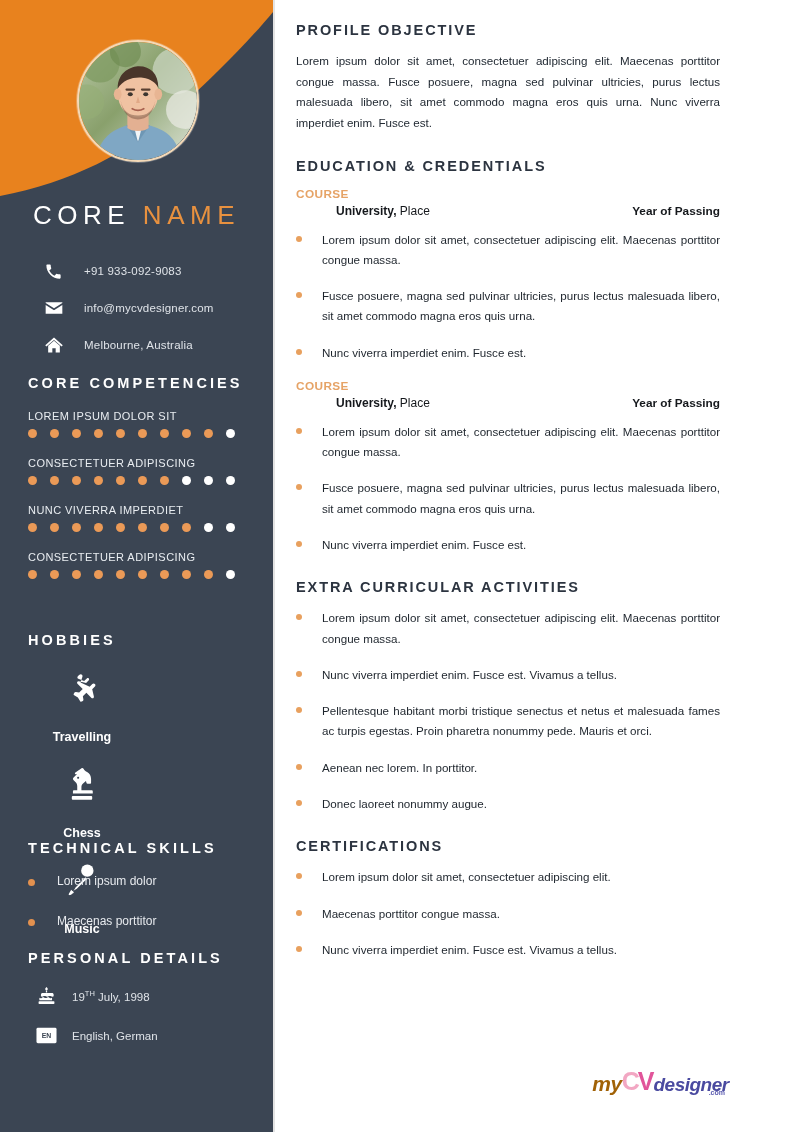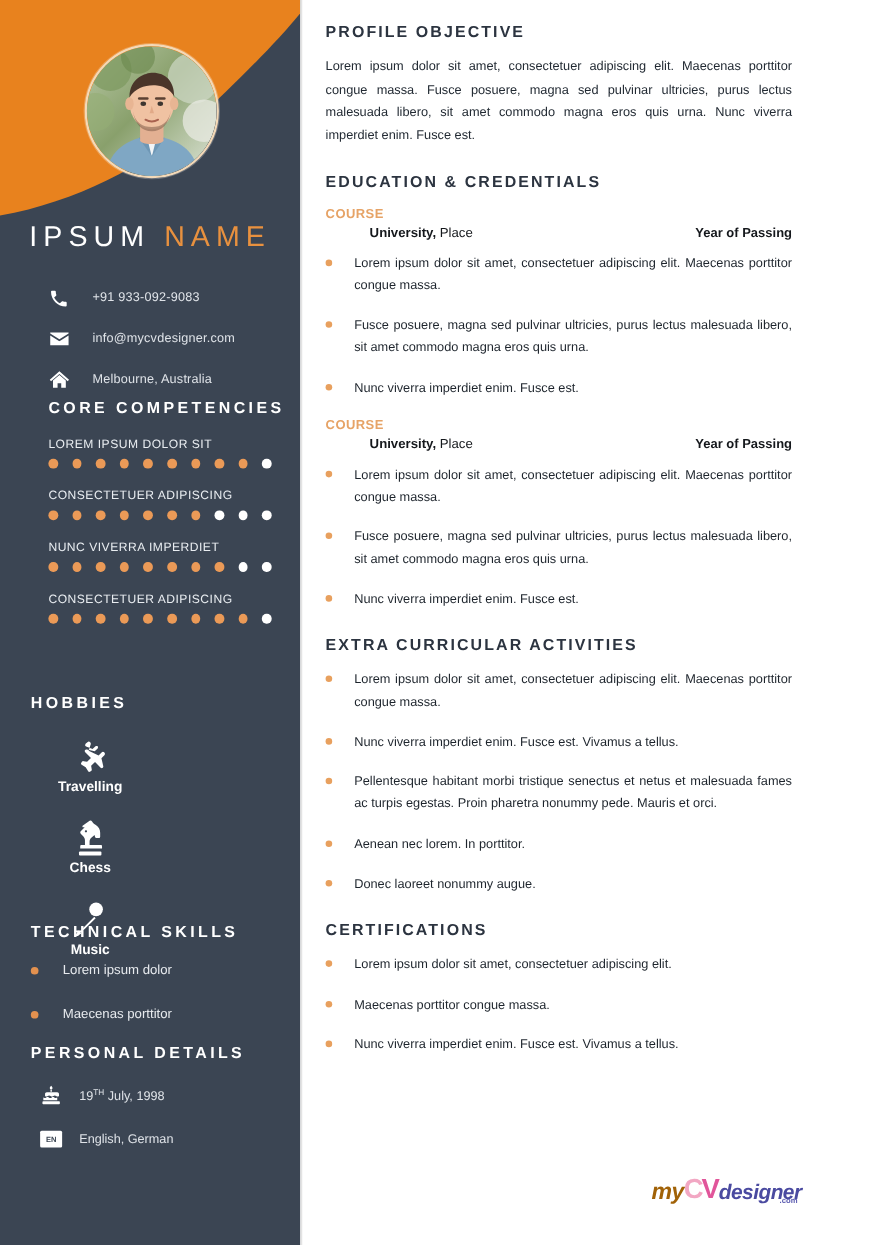--- a/index.html
+++ b/index.html
@@ -49,34 +49,34 @@
   .contact-ico svg { display:block; }
   .contact-txt { color:#dfe3e8; font-size:11.5px; letter-spacing:.2px; padding-left:10px; }
 
   
   .side-h {
     color:#ffffff; font-size:14.5px; font-weight:bold; letter-spacing:3.1px;
     padding-left:28px;
   }
 
   
-  .cc-wrap { position:absolute; left:0; top:363px; width:260px;padding-left:16px; }
+  .cc-wrap { position:absolute; left:0; top:375px; width:260px; }
   .cc-item { padding-left:28px; margin-top:19px; }
   .cc-label { color:#e9edf1; font-size:11px; letter-spacing:.45px; }
   .cc-dots { display:flex; gap:0; margin-top:7px; }
   .dot { width:9px; height:9px; border-radius:50%; margin-right:13px; }
   .dot.on  { background:#eb9a57; }
   .dot.off { background:#ffffff; }
 
   
   .hob-wrap { position:absolute; left:0; top:632px; width:216px; }
   .hob-grid { display:flex; flex-wrap:wrap; margin-top:20px; padding-left:22px; }
   .hob-cell { width:120px; text-align:center; margin-bottom:20px; }
   .hob-ico { height:40px; display:flex; align-items:center; justify-content:center; }
-  .hob-name { color:#ffffff; font-size:12.5px; font-weight:bold; margin-top:0; }
+  .hob-name { color:#ffffff; font-size:12.5px; font-weight:bold; margin-top:22px; }
 
   
   .ts-wrap { position:absolute; left:0; top:840px; width:273px; }
   .ts-list { margin-top:18px; padding-left:28px; }
   .ts-row { display:flex; align-items:flex-start; margin-bottom:26px; }
   .ts-bullet { width:7px; height:7px; border-radius:50%; background:#e3914f; margin-top:5px; flex:0 0 7px; }
   .ts-txt { color:#e7eaee; font-size:12px; padding-left:22px; }
 
   
   .pd-wrap { position:absolute; left:0; top:950px; width:320px; }
@@ -187,21 +187,21 @@
           <path d="M61,56 L59,63 L63,63 Z" fill="#dda381" opacity=".8"></path>
 
           <path d="M43,60 C45,74 52,80 61,80 C70,80 77,74 79,60 C77,72 70,76 61,76 C52,76 45,72 43,60 Z" fill="#6b4c39" opacity=".45"></path>
 
           <path d="M55,69 Q61,72.5 67,69" stroke="#a8614f" stroke-width="1.7" fill="none" stroke-linecap="round"></path>
         </g>
       </svg>
     </div>
 
     <div class="name-block">
-      <span class="name-first">IPSUM</span>
+      <span class="name-first">CORE</span>
       <span class="name-last">NAME</span>
     </div>
 
     <div class="contact-list">
 
       <div class="contact-row">
         <span class="contact-ico">
           <svg width="19" height="19" viewBox="0 0 24 24" fill="#ffffff">
             <path d="M6.6 10.8c1.5 2.9 3.7 5.1 6.6 6.6l2.2-2.2c.3-.3.7-.4 1-.2 1.2.4 2.4.6 3.6.6.6 0 1 .4 1 1V20c0 .6-.4 1-1 1C10.6 21 3 13.4 3 4c0-.6.4-1 1-1h3.5c.6 0 1 .4 1 1 0 1.3.2 2.5.6 3.6.1.4 0 .8-.2 1.1l-2.3 2.1z"></path>
           </svg>

